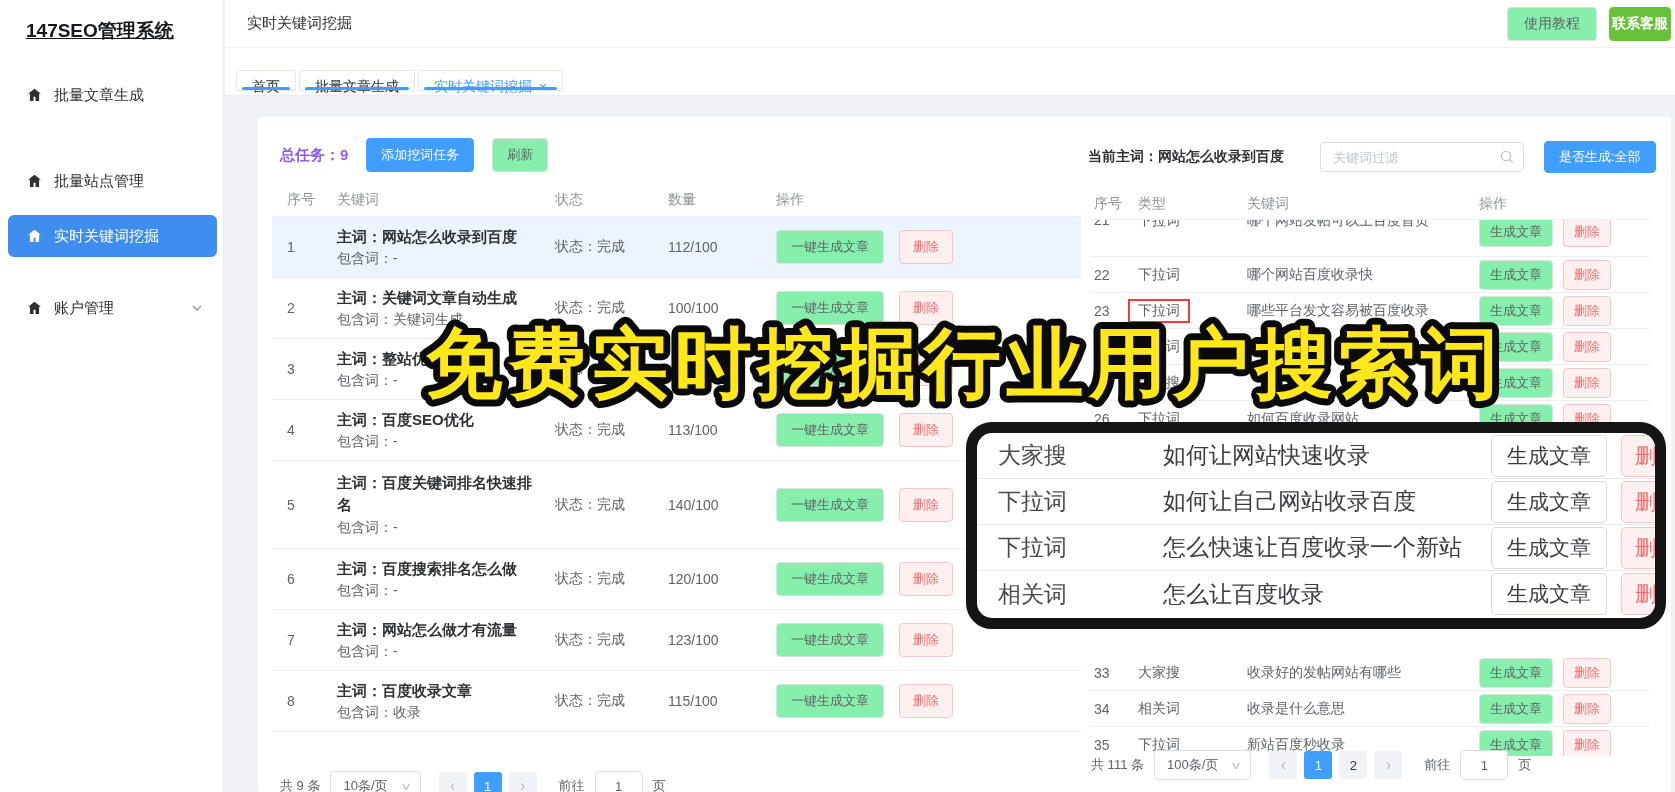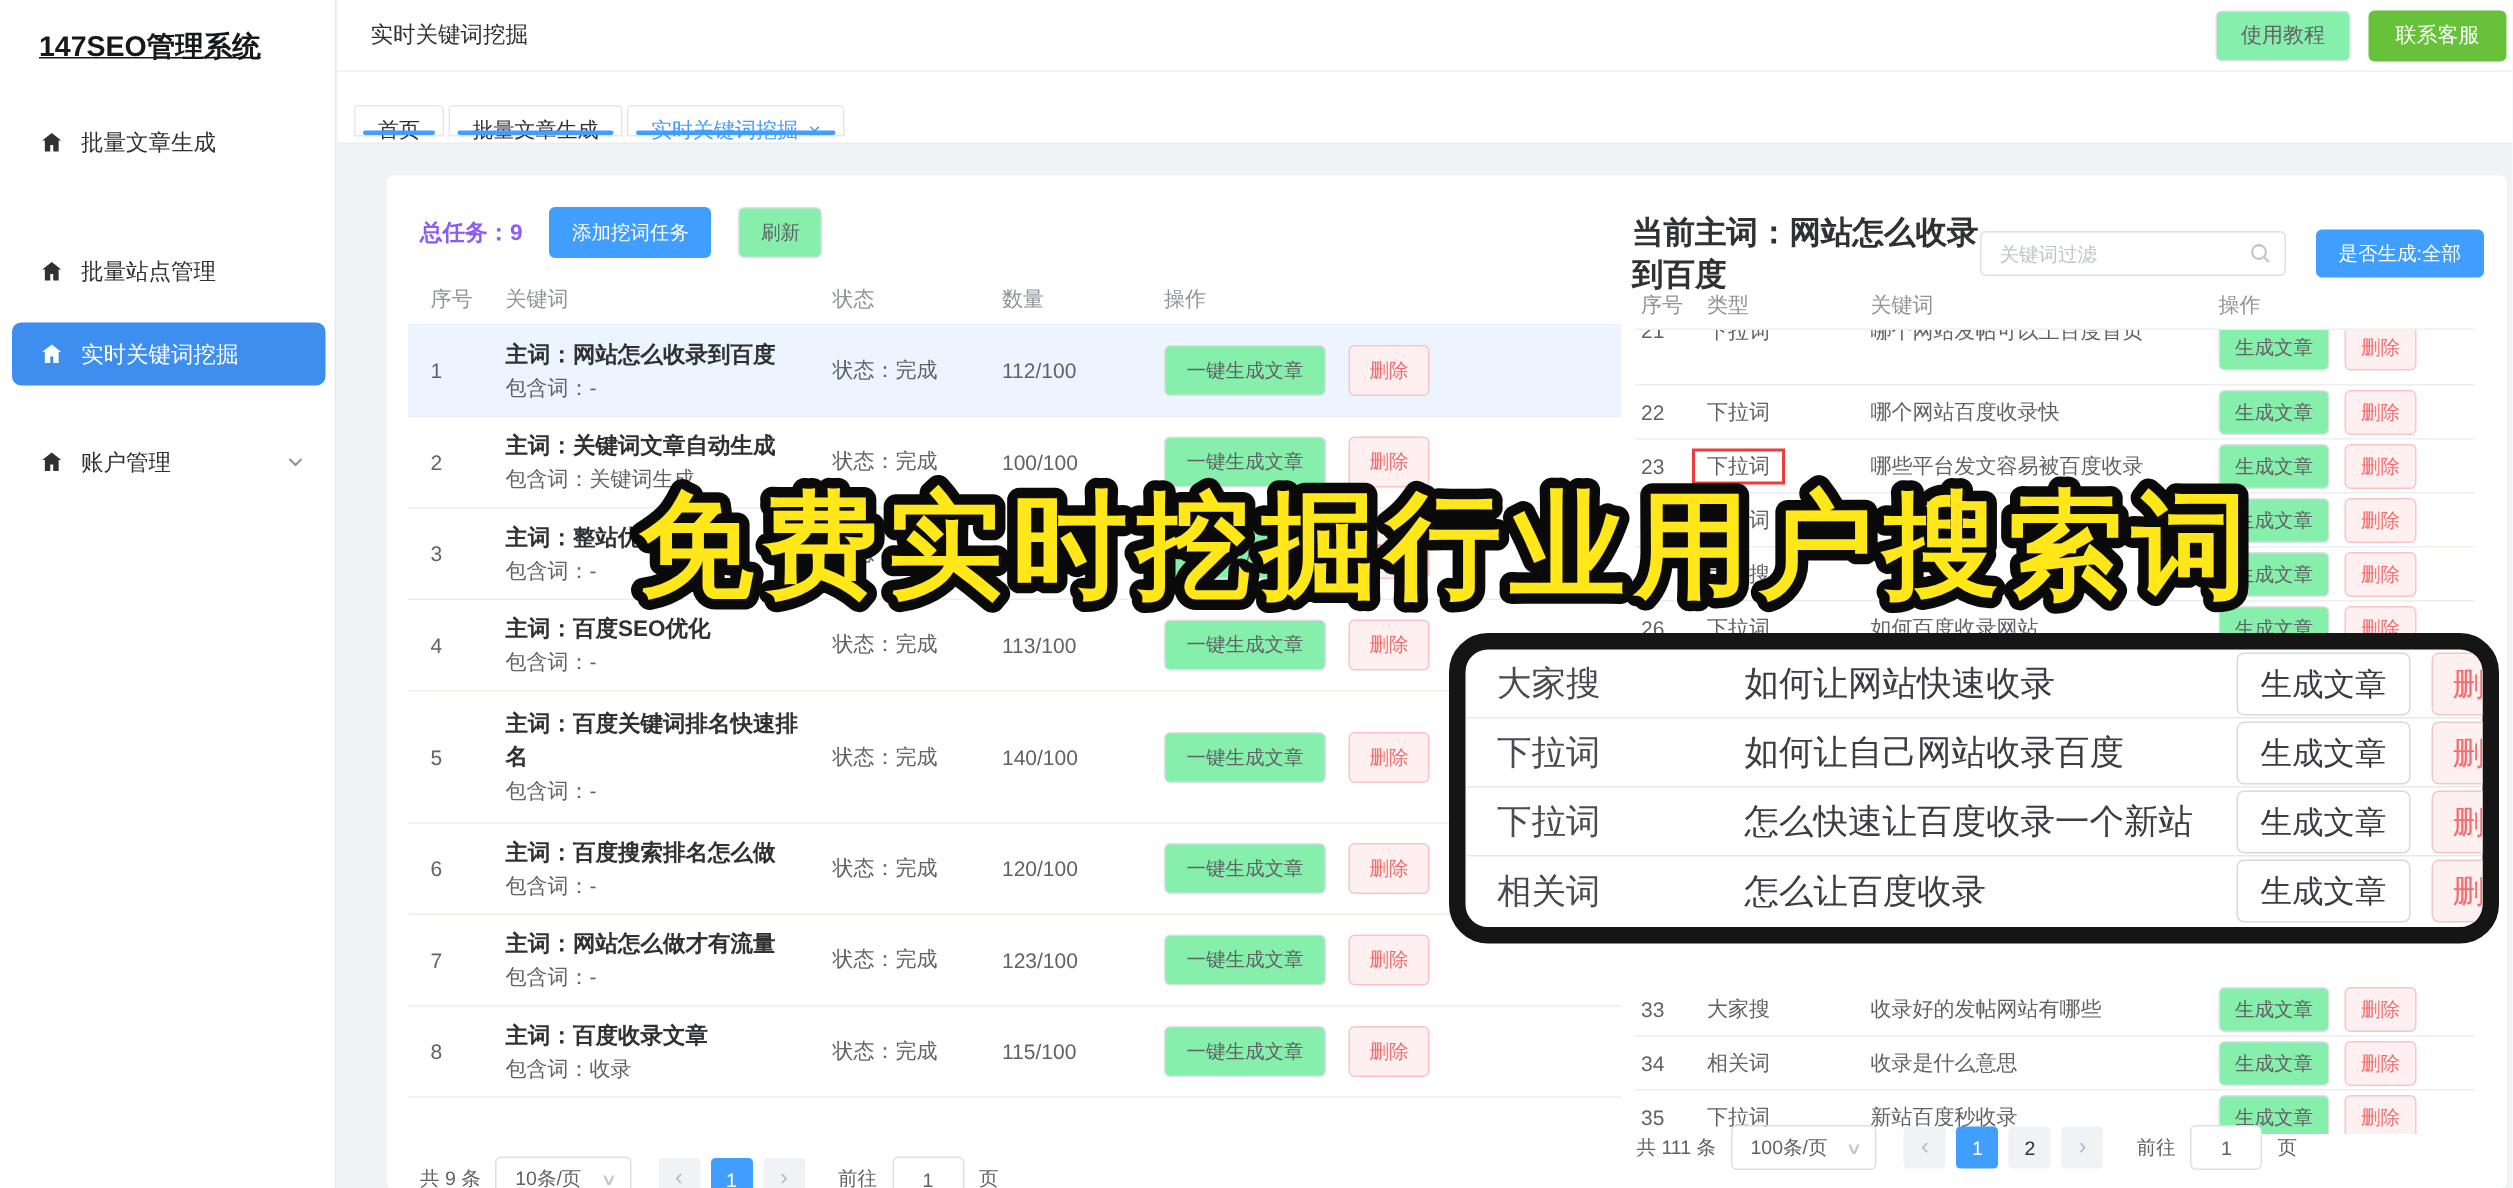--- a/index.html
+++ b/index.html
@@ -15,21 +15,21 @@
   .side-item .home-ic path { fill:#303133; }
   .side-item.active .home-ic path { fill:#fff; }
   .side-chevron { margin-left:auto; width:12px; height:12px; }
 
   
   .topbar { position:absolute; left:225px; top:0; right:0; height:48px; background:#fff; border-bottom:1px solid #eef0f2; display:flex; align-items:center; padding:0 4px 0 22px; z-index:4; }
   .breadcrumb { font-size:15px; color:#303133; }
   .topbar-btns { margin-left:auto; display:flex; gap:12px; }
   .btn { display:inline-flex; align-items:center; justify-content:center; border-radius:4px; font-size:14px; cursor:pointer; white-space:nowrap; }
   .btn-plain { background:#86efac; border:1px solid #dcdfe6; color:#606266; padding:7px 16px; }
-  .btn-green { background:#67c23a; border:1px solid #67c23a; color:#fff; padding:7px 17px; }
+  .btn-green { background:#67c23a; border:1px solid #67c23a; color:#fff; padding:7px 2px;font-weight:bold; }
   .btn-blue { background:#409eff; border:1px solid #409eff; color:#fff; padding:6px 14px; font-size:13px; }
 
   
   .tabbar { position:absolute; left:225px; top:48px; right:0; height:48px; background:#fff; border-bottom:1px solid #ececf0; display:flex; align-items:flex-end; gap:3px; padding:0 0 0 11px; z-index:4; }
   .tab { position:relative; height:20px; margin-bottom:4px; background:#fff; border:1px solid #e4e7ed; border-radius:3px 3px 0 0; display:flex; align-items:center; gap:7px; padding:16px 15px 3px; font-size:14px; color:#303133; cursor:pointer;text-align:center; }
   .tab::after { content:""; position:absolute; left:5px; right:5px; bottom:0; height:3px; background:#409eff; border-radius:2px; }
   .tab.active { color:#409eff; }
   .tab .close-x { font-size:14px; color:#409eff; }
 
   
@@ -58,21 +58,21 @@
   .pager { position:absolute; display:flex; align-items:center; gap:10px; font-size:13px; color:#606266; }
   .pg-select { height:30px; border:1px solid #dcdfe6; border-radius:4px; display:flex; align-items:center; gap:14px; padding:0 10px 0 12px; color:#606266; cursor:pointer; }
   .pg-select .sel-chev { color:#c0c4cc; font-size:11px; transform:scaleX(1.4); }
   .pg-btn { min-width:28px; height:28px; border-radius:3px; background:#f0f2f5; display:flex; align-items:center; justify-content:center; font-size:13px; color:#303133; cursor:pointer; padding:0 4px; }
   .pg-btn.arrow { color:#b4bccc; font-size:16px; }
   .pg-btn.on { background:#409eff; color:#fff; }
   .pg-goto-input { width:48px; height:30px; border:1px solid #dcdfe6; border-radius:4px; text-align:center; font-size:13px; color:#606266; outline:none; }
 
   
   .rt-head-row { position:absolute; left:830px; top:24px; width:570px; display:flex; align-items:center; }
-  .rt-current { font-size:21px; font-weight:bold; color:#303133; width:232px; }
+  .rt-current { font-size:14px; font-weight:bold; color:#303133; width:232px; }
   .rt-search { position:relative; width:204px; height:30px; }
   .rt-search input { width:100%; height:100%; border:1px solid #dcdfe6; border-radius:4px; padding:0 30px 0 12px; font-size:13px; color:#606266; outline:none; }
   .rt-search input::placeholder { color:#c0c4cc; }
   .rt-search svg { position:absolute; right:9px; top:7px; }
   .rt-genall { margin-left:20px; }
   .rt-table { position:absolute; left:832px; top:72px; width:560px; }
   .rt-hrow { display:flex; align-items:center; height:31px; color:#909399; border-bottom:1px solid #ebeef5; }
   .r-no { width:48px; padding-left:4px; flex:none; }
   .r-type { width:109px; flex:none; }
   .r-kw { width:232px; flex:none; }

